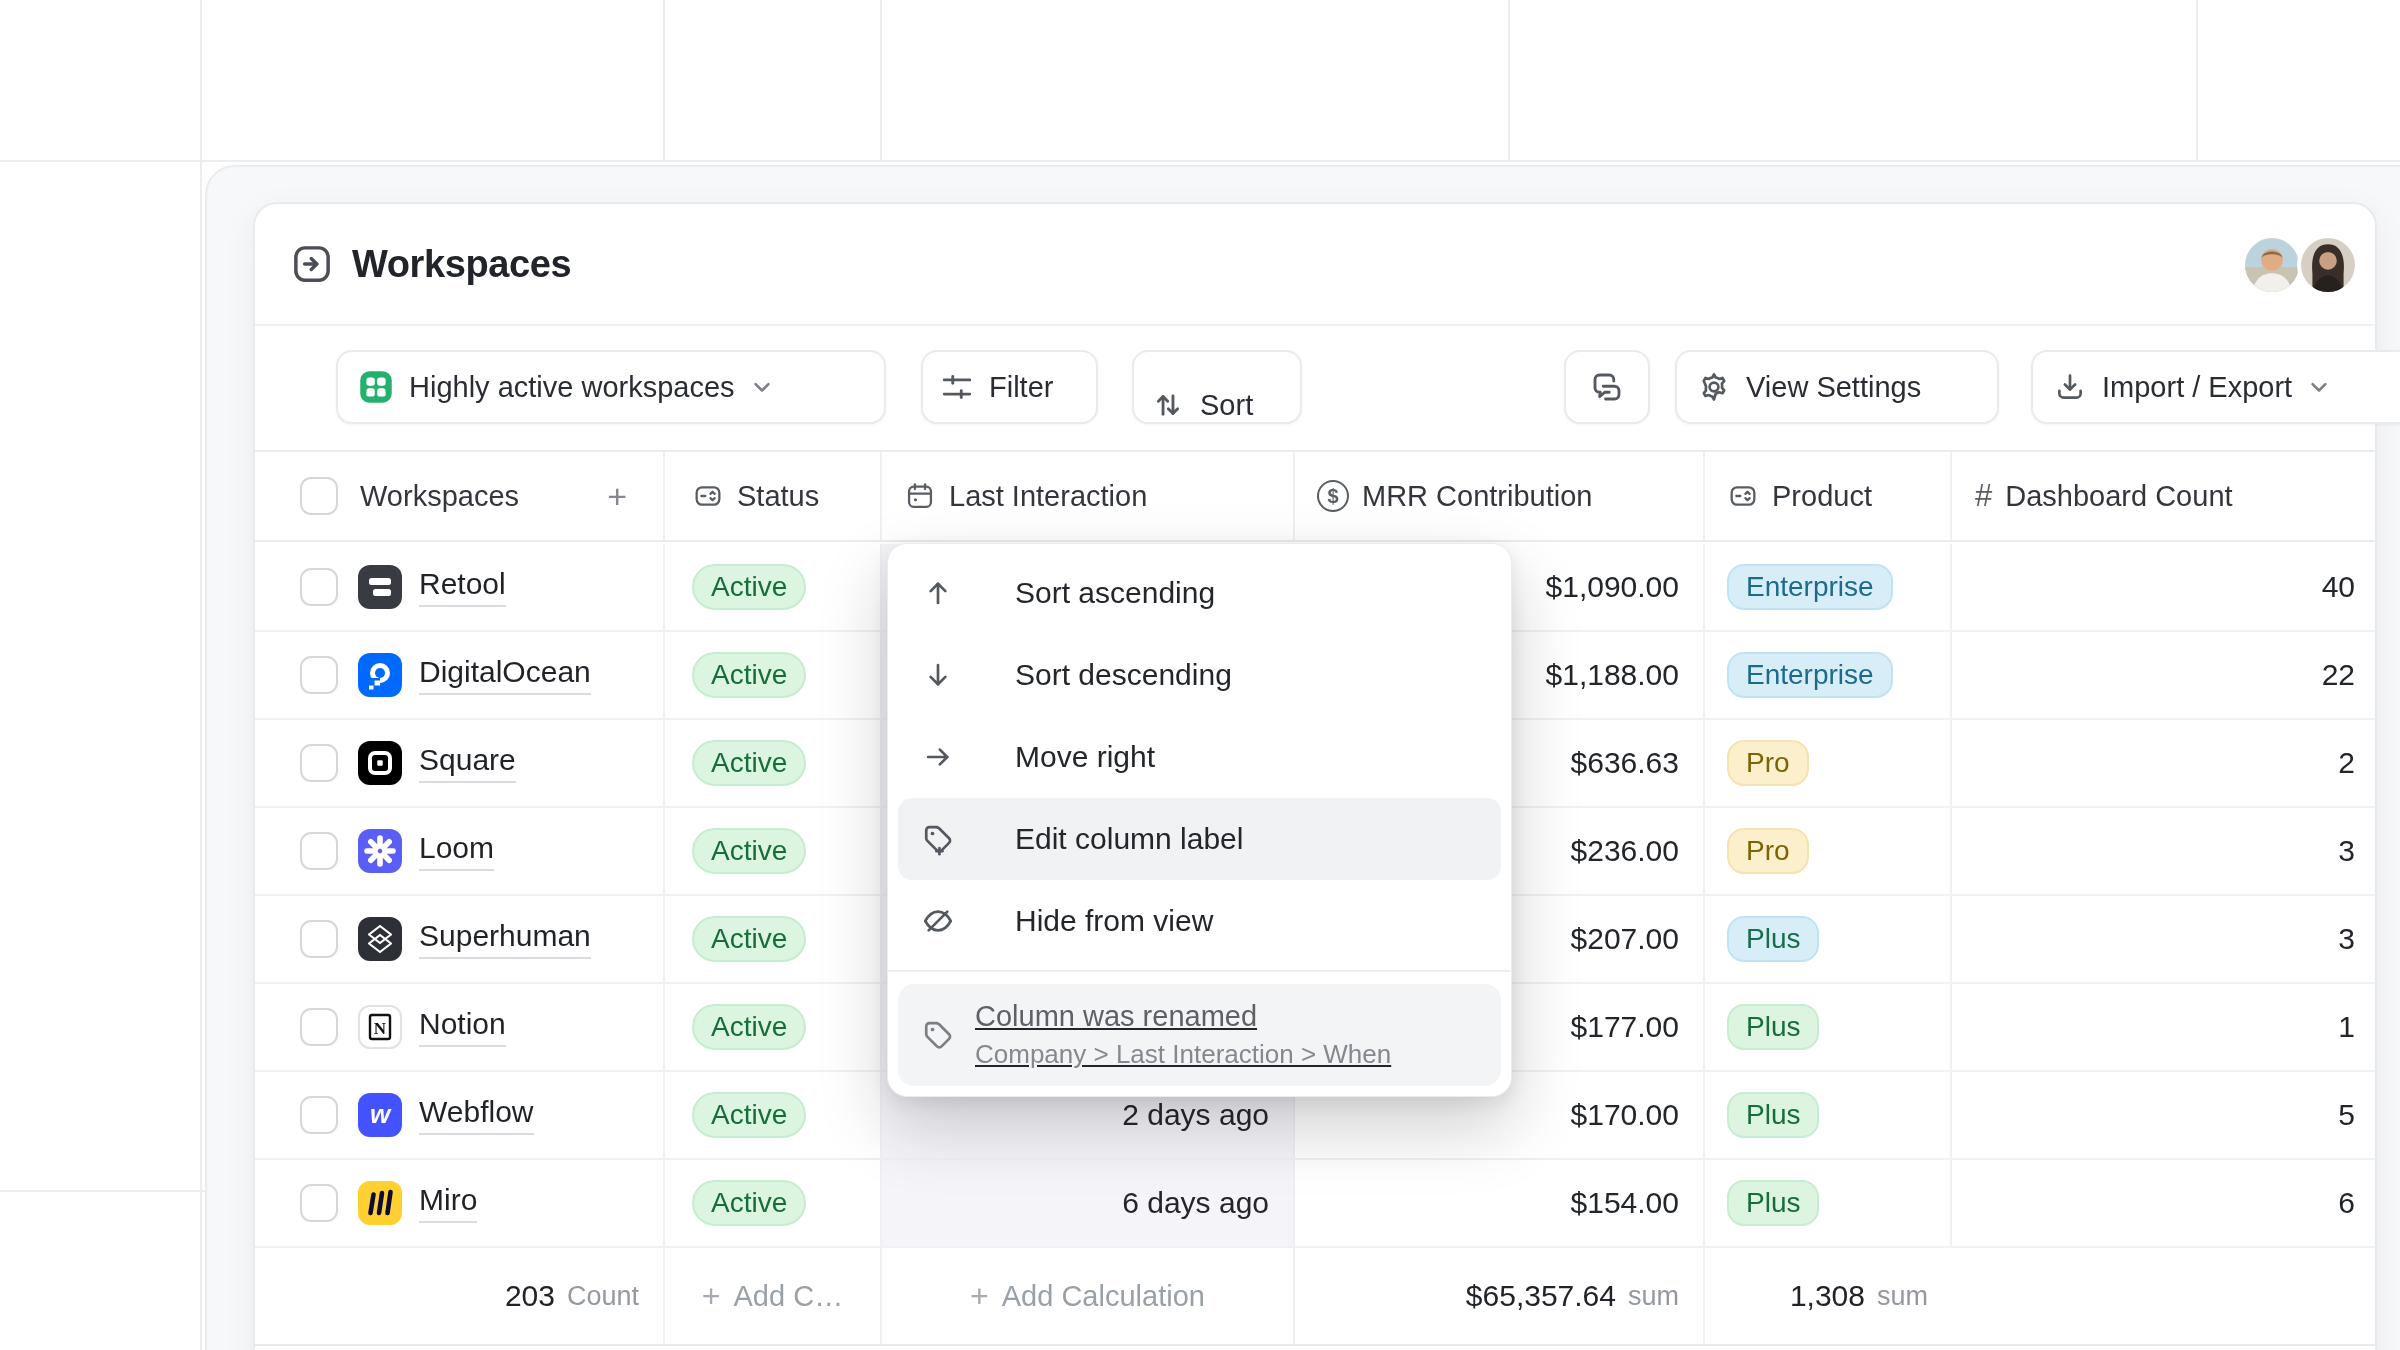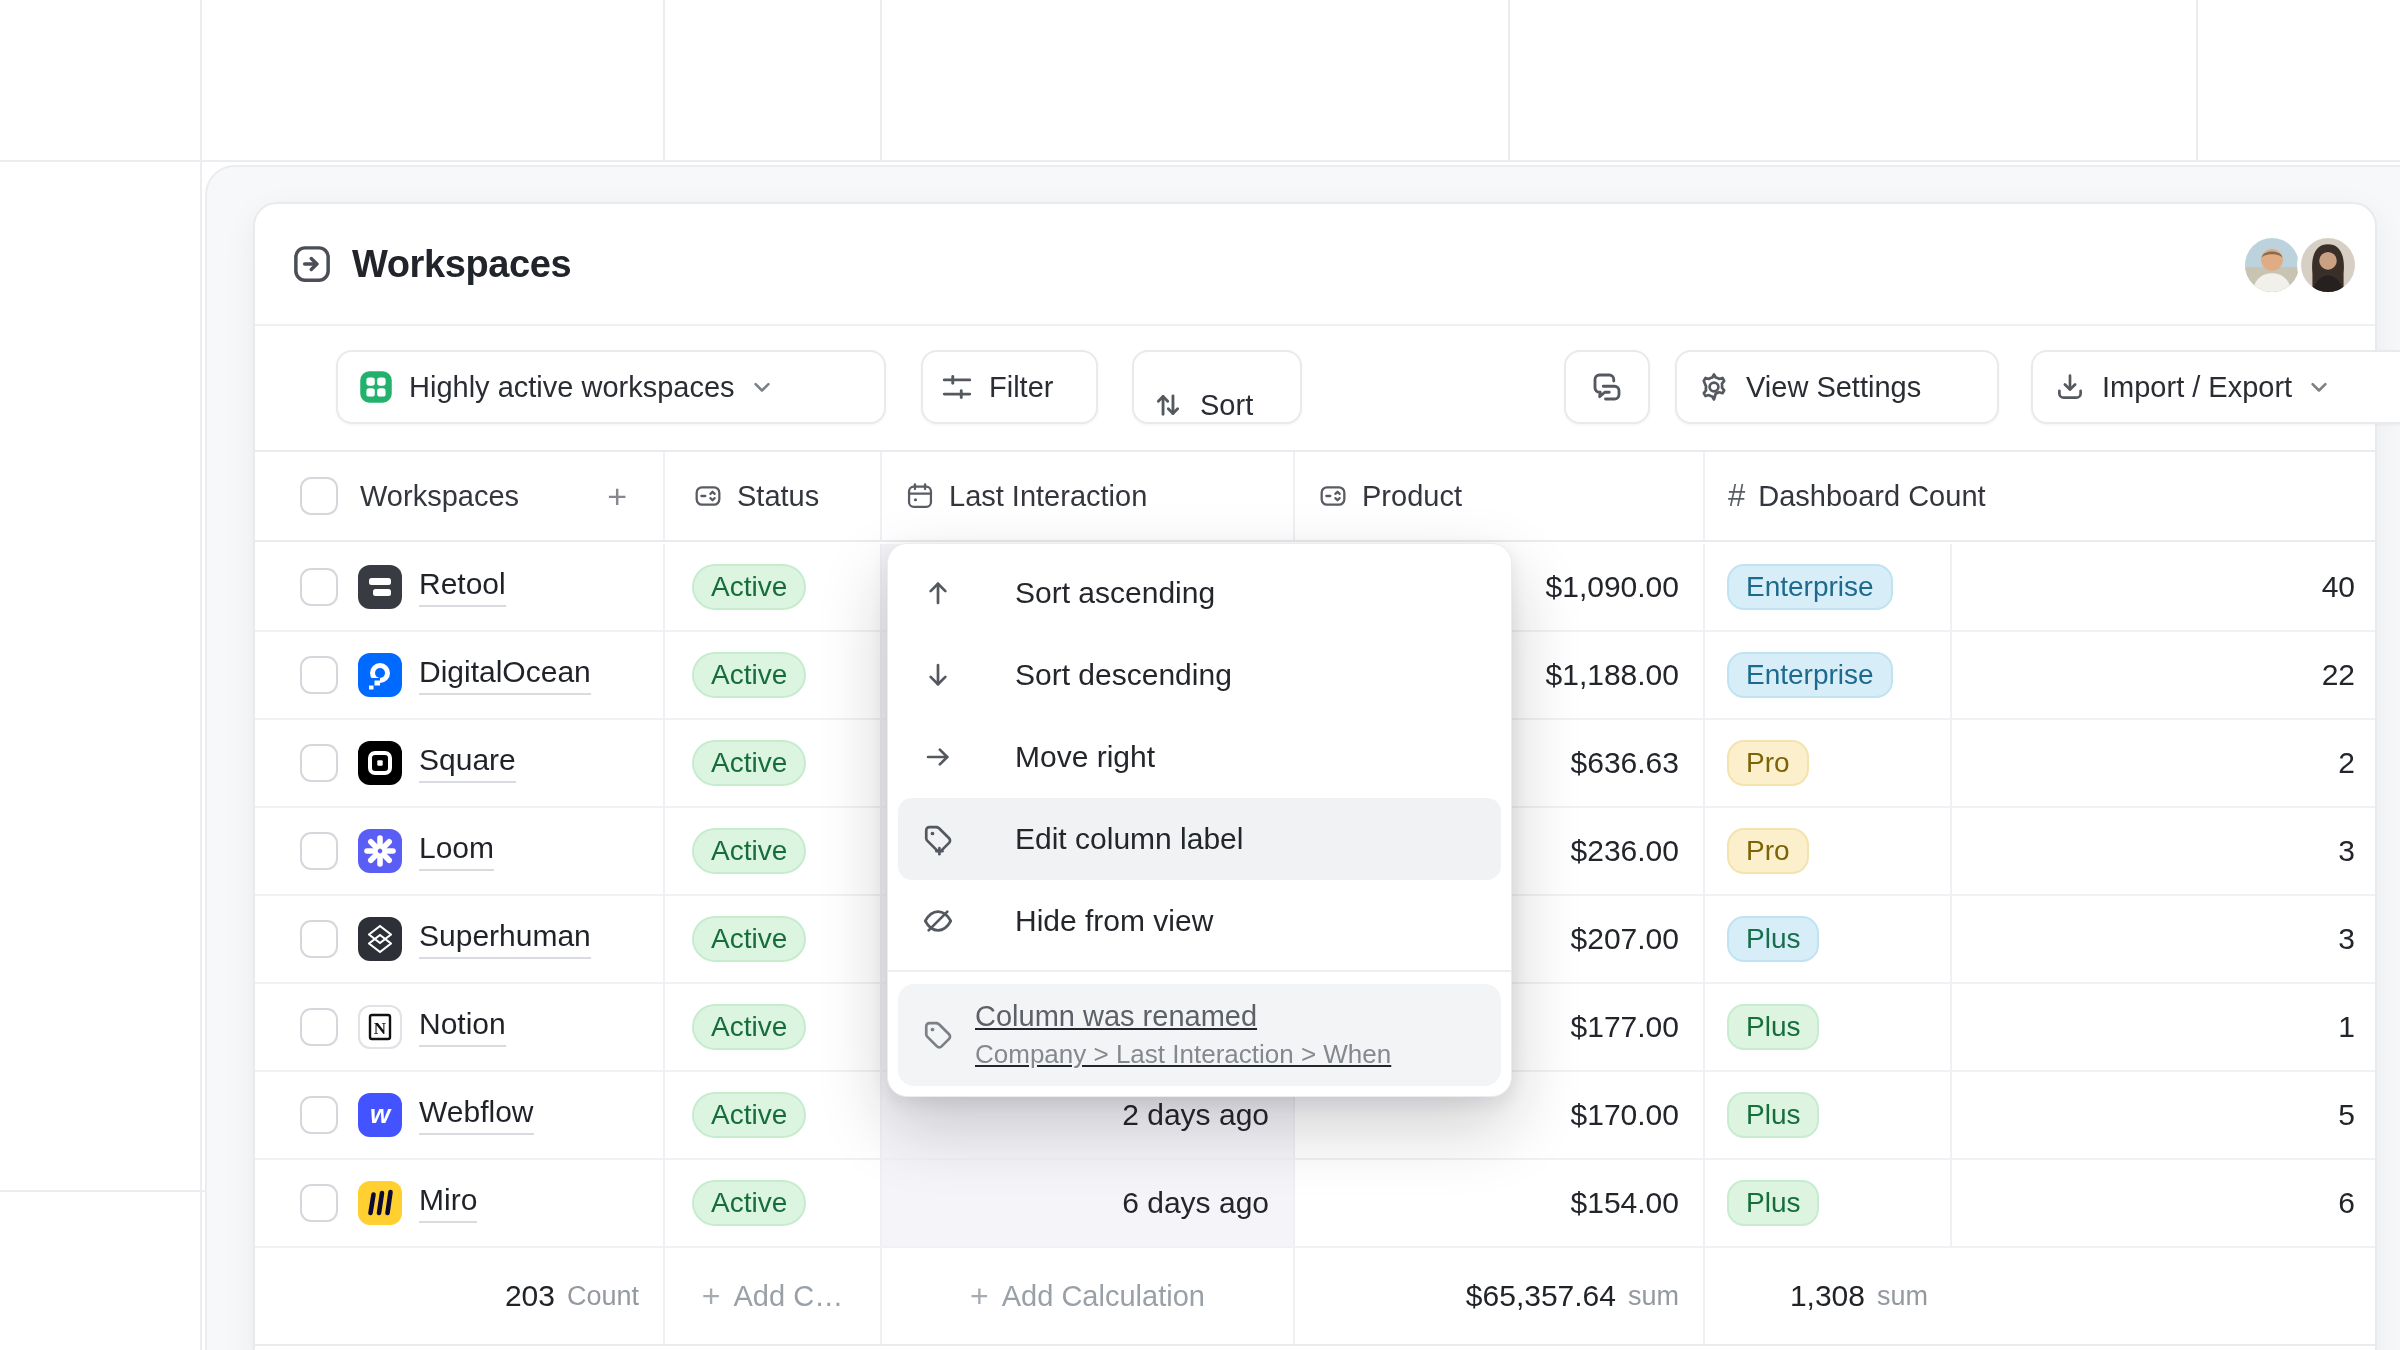--- a/index.html
+++ b/index.html
@@ -204,20 +204,24 @@
       <div class="cell hcell" style="padding-left:22px;">
         <svg class="cicon" viewBox="0 0 24 24" fill="none" stroke="currentColor" stroke-width="1.7" stroke-linecap="round" stroke-linejoin="round">
           <rect x="3.8" y="5" width="16.4" height="15.2" rx="3.5"></rect>
           <line x1="8.2" y1="3.2" x2="8.2" y2="6.8"></line>
           <line x1="15.8" y1="3.2" x2="15.8" y2="6.8"></line>
           <line x1="3.8" y1="10.2" x2="20.2" y2="10.2"></line>
           <circle cx="8.6" cy="14.8" r="1.2" fill="currentColor" stroke="none"></circle>
         </svg>
         <span class="hlabel">Last Interaction</span>
       </div>
+      <div class="cell hcell" style="padding-left:22px;">
+        <span class="dollar-ic"></span>
+        <span class="hlabel">MRR Contribution</span>
+      </div>
       <div class="cell hcell pad-prod">
         <svg class="cicon" viewBox="0 0 24 24" fill="none" stroke="currentColor" stroke-width="1.7" stroke-linecap="round" stroke-linejoin="round">
           <rect x="3.5" y="5.5" width="17" height="13" rx="4"></rect>
           <line x1="7" y1="12" x2="10" y2="12"></line>
           <polyline points="13.8,10.4 15.4,8.8 17,10.4"></polyline>
           <polyline points="13.8,13.6 15.4,15.2 17,13.6"></polyline>
         </svg>
         <span class="hlabel">Product</span>
       </div>
       <div class="cell hcell" style="padding-left:23px;">

